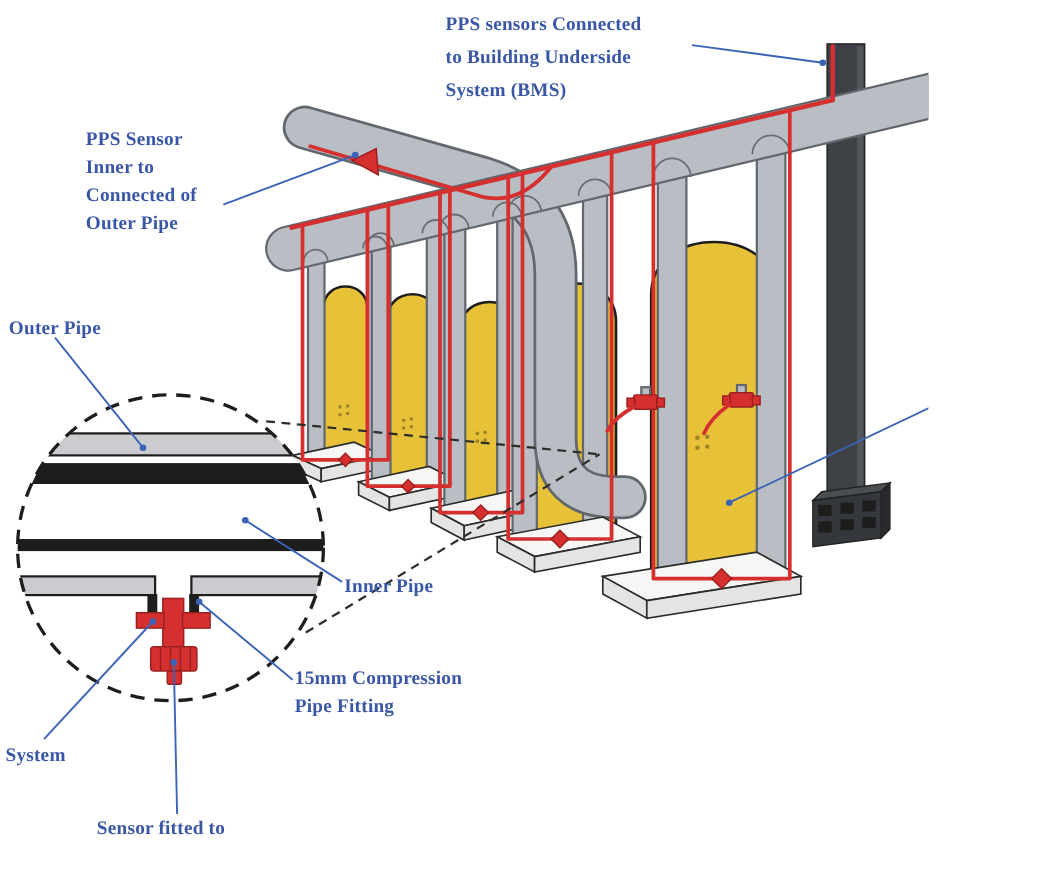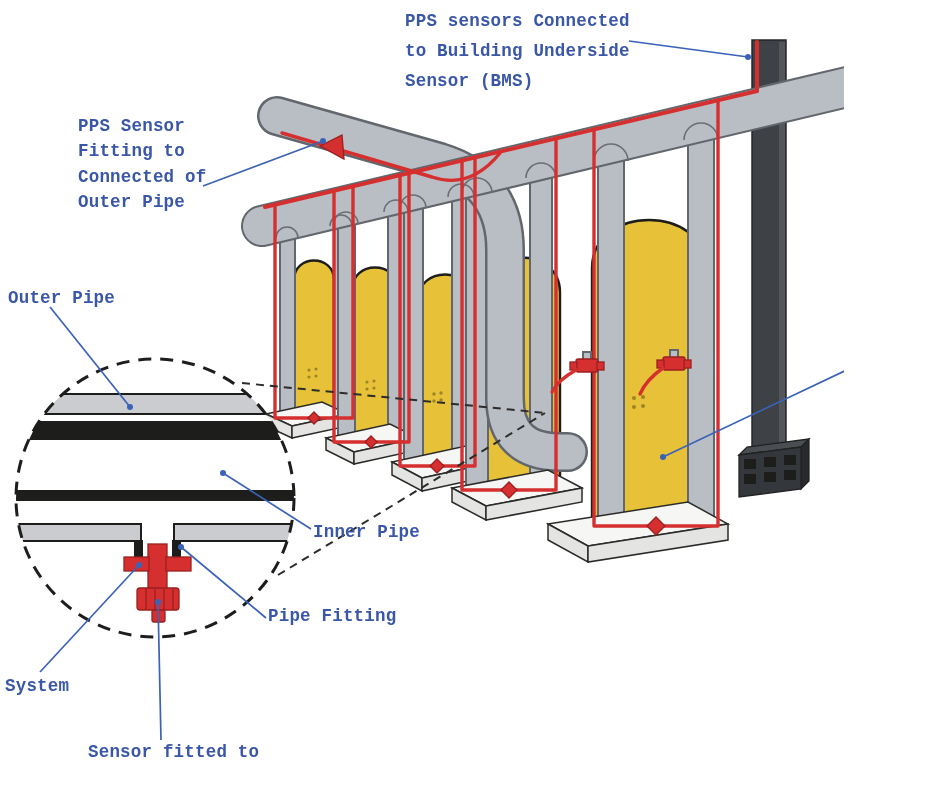--- a/index.html
+++ b/index.html
@@ -1,17 +1,17 @@
 <!DOCTYPE html>
 <html style="--c-label: #3a57a7; --c-leader: #3a63b8; --c-wire: #d62f2f; --c-pipe: #b9bdc4; --c-pipe_outline: #62666d; --c-tank: #e7c238; --c-tank_outline: #1d1d1b; --c-pallet: #f6f6f5; --c-pole: #3e4145; --c-detail: #1d1d1b;"><head>
 <meta charset="utf-8">
 <style>
   html,body{margin:0;padding:0;background:#fff;}
   #stage{position:relative;width:844px;height:795px;background:#fff;overflow:hidden;
-         font-family:Liberation Mono, monospace;}
+         font-family:Liberation Serif, serif;}
   #art{position:absolute;left:0;top:0;}
   .lbl{position:absolute;font-weight:700;font-size:17.5px;line-height:1.45;
        letter-spacing:.2px;color:var(--c-label,#3a57a7);white-space:nowrap;}
   .lbl span{display:block;}
   .lbl.wide{line-height:1.72;}
   
   .p-out{stroke:var(--c-pipe_outline,#62666d);fill:none;stroke-linecap:round;}
   .p-fill{stroke:var(--c-pipe,#b9bdc4);fill:none;stroke-linecap:round;}
   .p-rect{fill:var(--c-pipe,#b9bdc4);stroke:var(--c-pipe_outline,#62666d);stroke-width:2;}
   .tank{fill:var(--c-tank,#e7c238);stroke:var(--c-tank_outline,#1d1d1b);stroke-width:2.4;}
@@ -244,39 +244,40 @@
     <path class="leader" d="M158,602 L161,740"></path>
         <circle class="ldot" cx="158" cy="602" r="3"></circle>
     <path class="leader" d="M663,457 L874,357"></path>
         <circle class="ldot" cx="663" cy="457" r="3"></circle>
   </g>
 </svg>
 
 <div class="lbl wide" style="left:405px;top:6px;">
   <span>PPS sensors Connected</span>
   <span>to Building Underside</span>
-  <span>Sensor (BMS)</span>
+  <span>System (BMS)</span>
 </div>
 
 <div class="lbl" style="left:78px;top:114px;">
   <span>PPS Sensor</span>
-  <span>Fitting to</span>
+  <span>Inner to</span>
   <span>Connected of</span>
   <span>Outer Pipe</span>
 </div>
 
 <div class="lbl" style="left:8px;top:286px;">
   <span>Outer Pipe</span>
 </div>
 
 <div class="lbl" style="left:313px;top:520px;">
   <span>Inner Pipe</span>
 </div>
 
 <div class="lbl" style="left:268px;top:604px;">
+  <span>15mm Compression</span>
   <span>Pipe Fitting</span>
 </div>
 
 <div class="lbl" style="left:5px;top:674px;">
   <span>System</span>
 </div>
 
 <div class="lbl" style="left:88px;top:740px;text-align:center;">
   <span>Sensor fitted to</span>
 </div>

